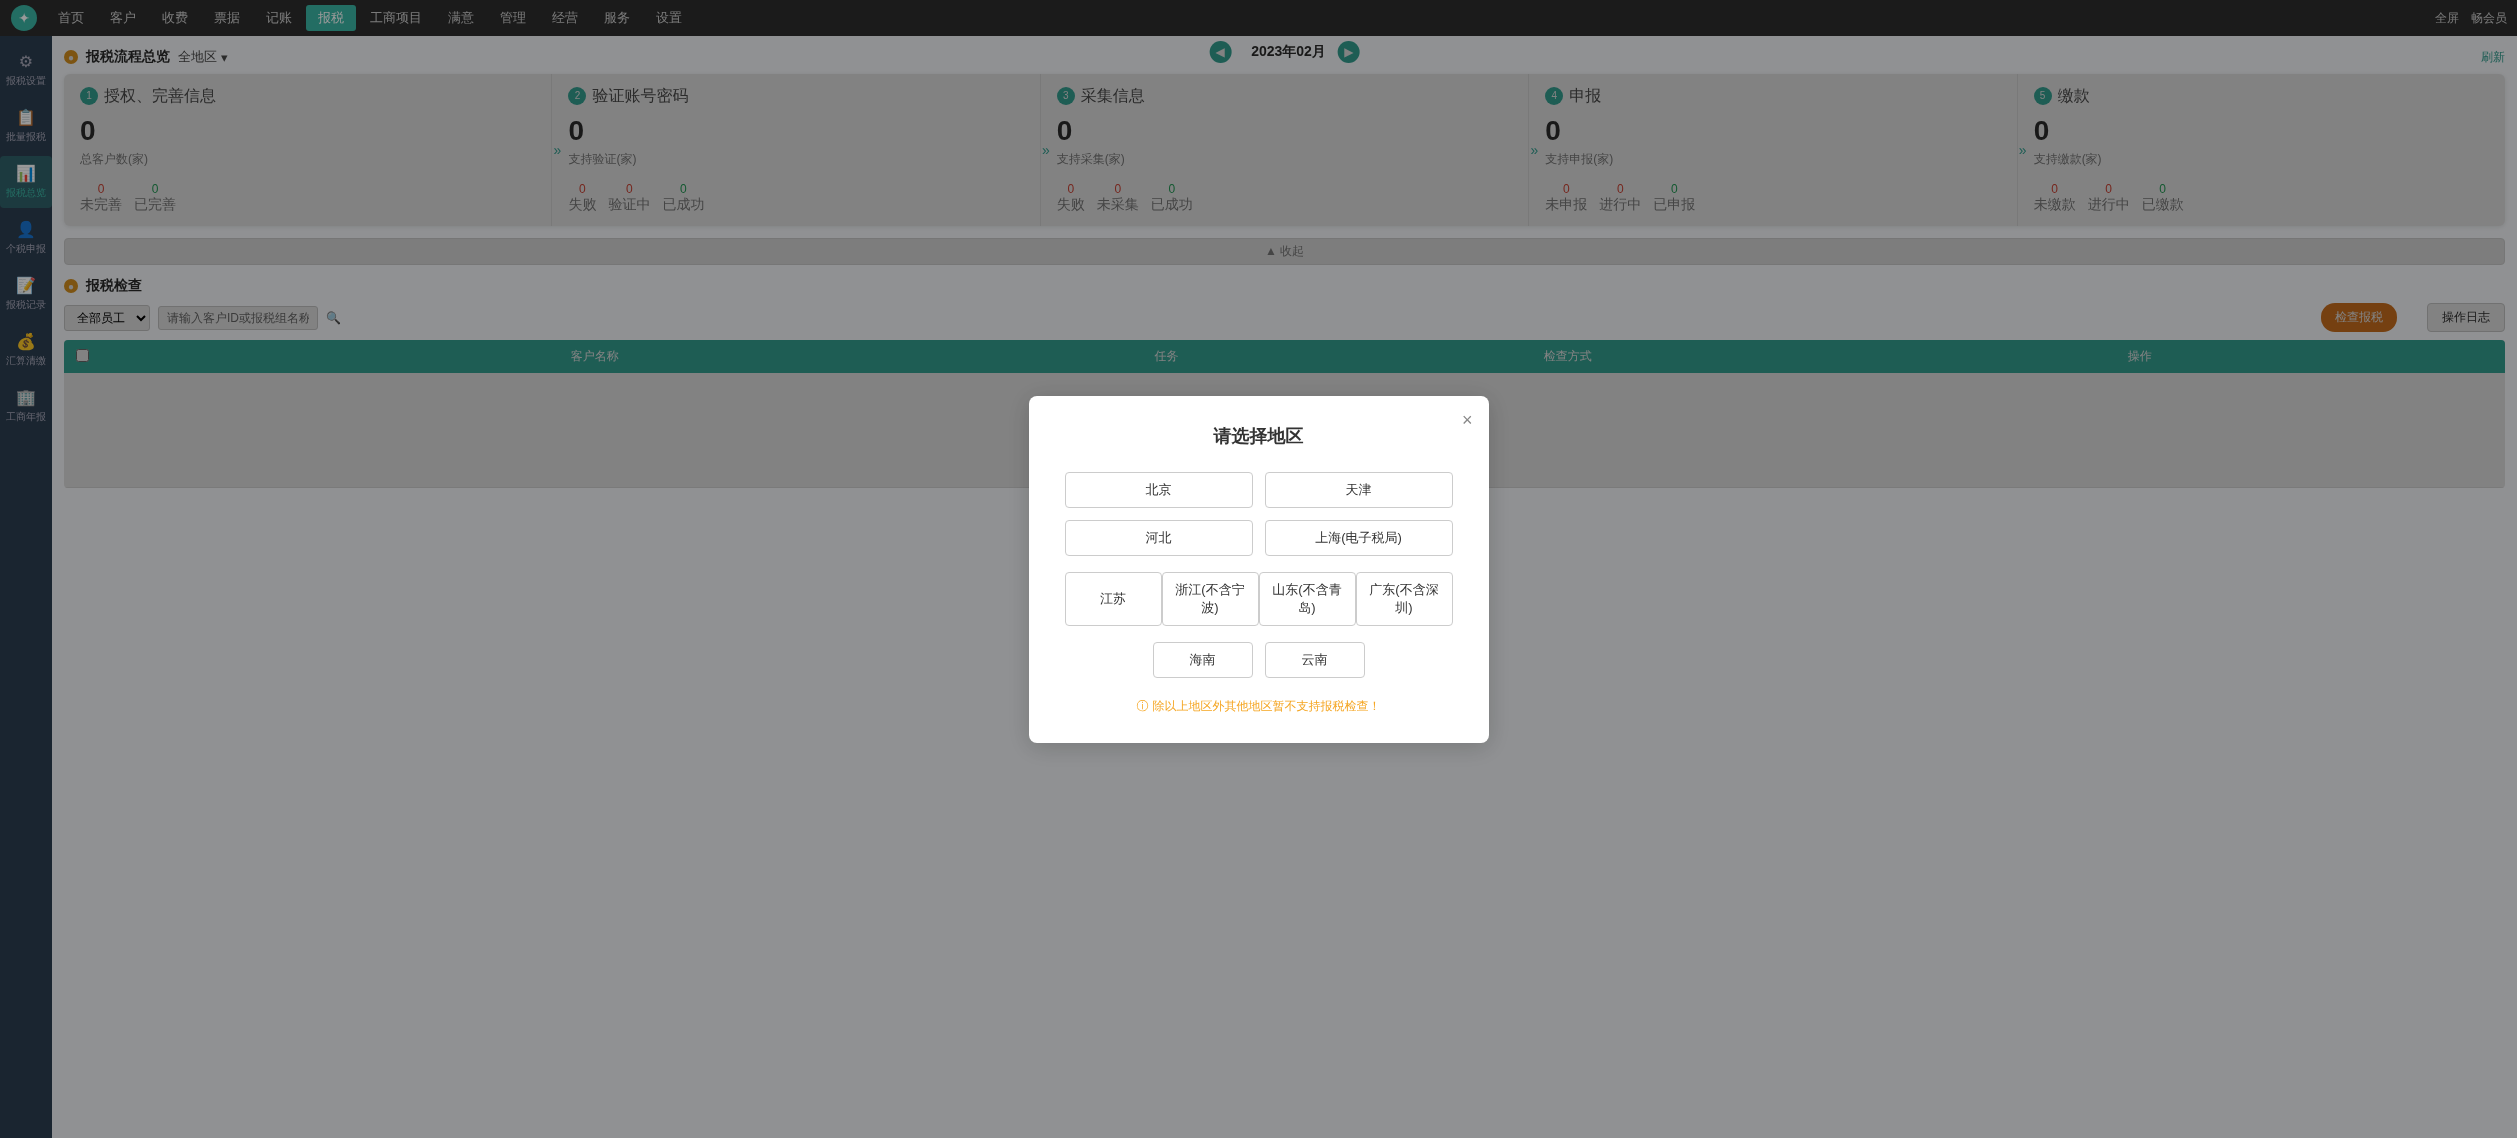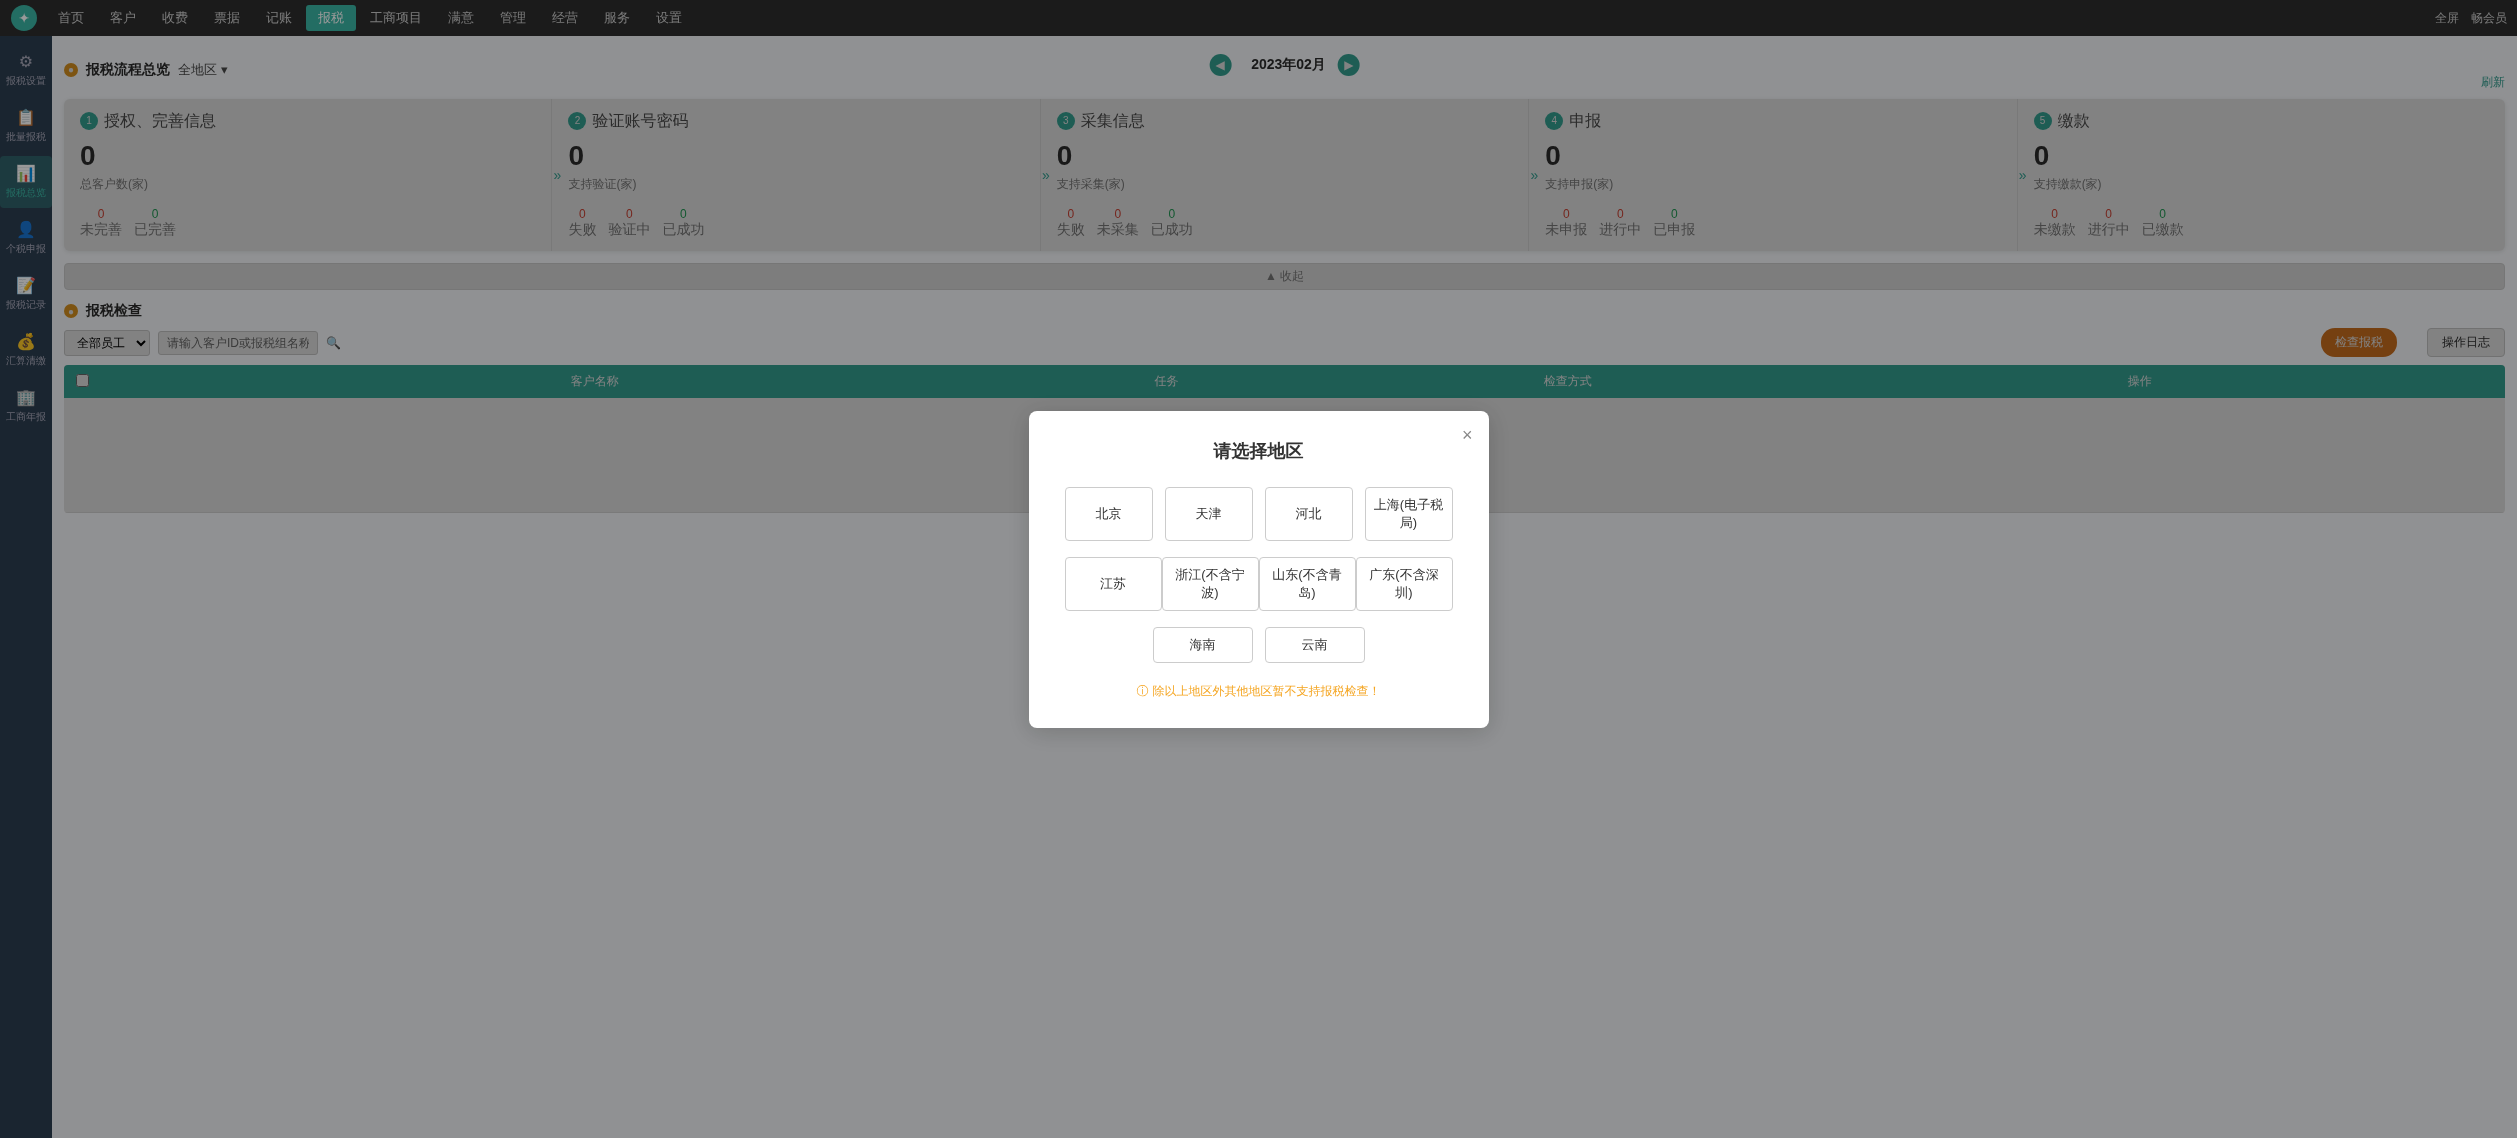--- a/index.html
+++ b/index.html
@@ -184,21 +184,20 @@
       display: flex;
       align-items: center;
       gap: 8px;
       margin-bottom: 8px;
     }
     .refresh-btn {
       margin-left: auto;
       color: #3bb6a5;
       cursor: pointer;
       font-size: 12px;
-      margin-top: 26px;
     }
 
     
     .filter-bar {
       display: flex;
       align-items: center;
       gap: 8px;
       margin-bottom: 8px;
     }
     .filter-select {
@@ -294,21 +293,21 @@
       top: 14px;
       right: 16px;
       cursor: pointer;
       font-size: 18px;
       color: #888;
       background: none;
       border: none;
     }
     .region-grid {
       display: grid;
-      grid-template-columns: repeat(4, 1fr);
+      grid-template-columns: repeat(2, 1fr);
       gap: 12px;
       margin-bottom: 16px;
     }
     .region-row-3 {
       display: grid;
       grid-template-columns: repeat(4, 1fr);
       margin-bottom: 16px;
     }
     .region-row-2 {
       display: flex;

